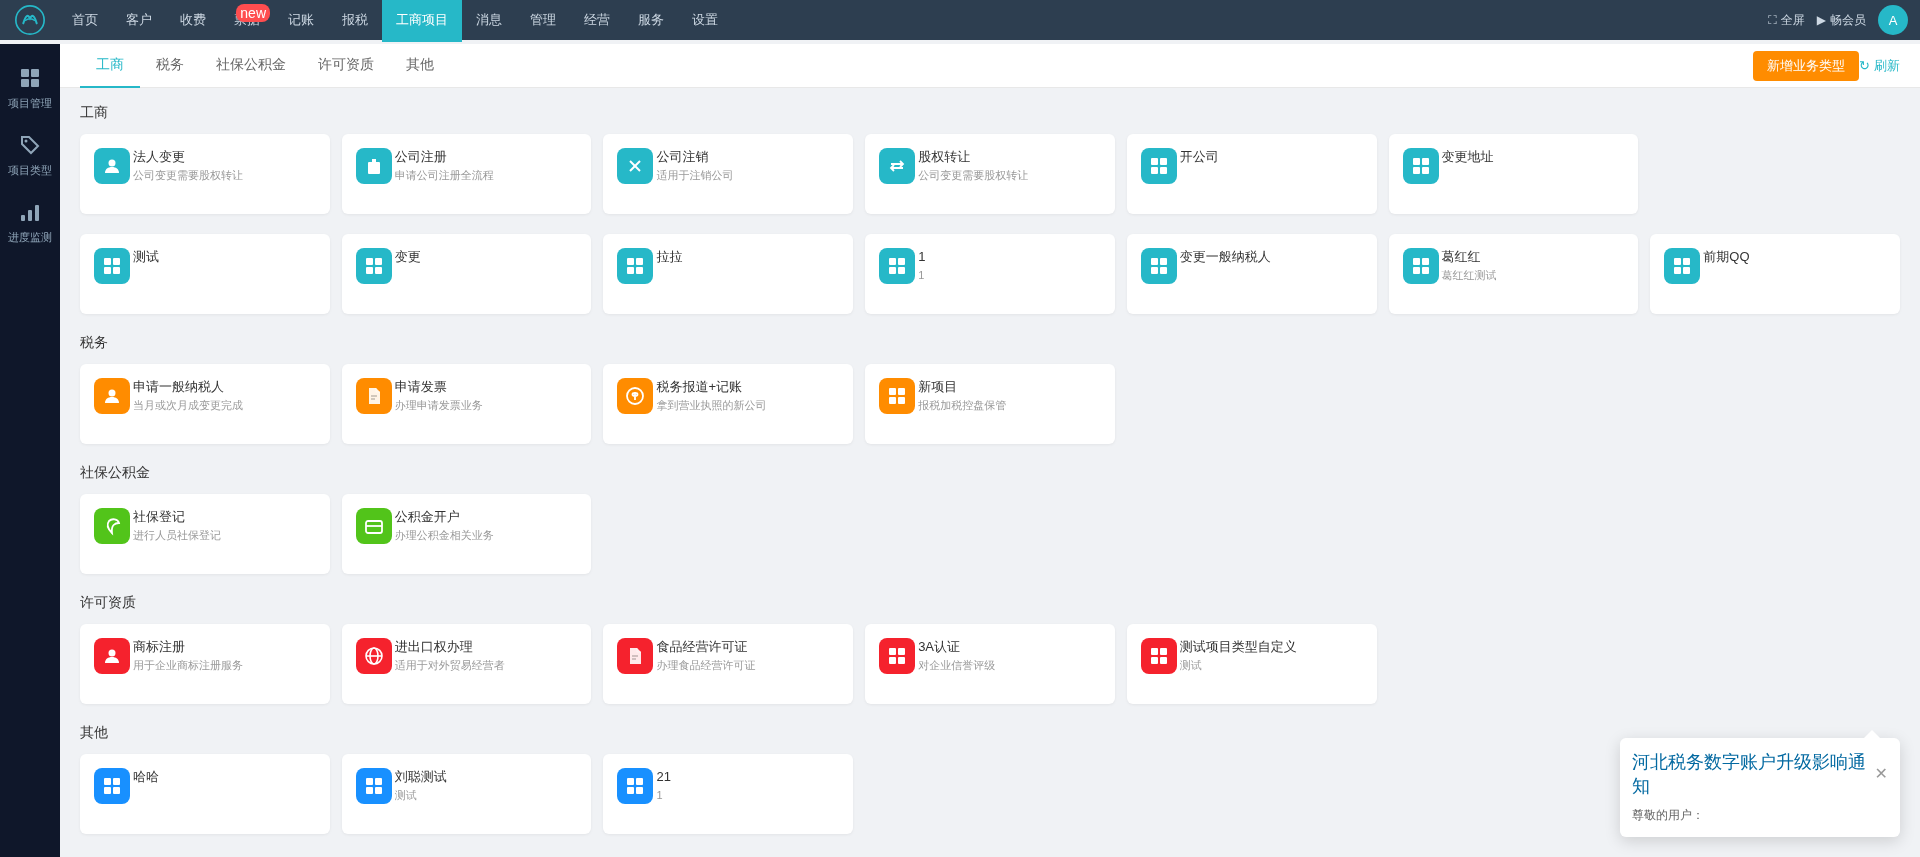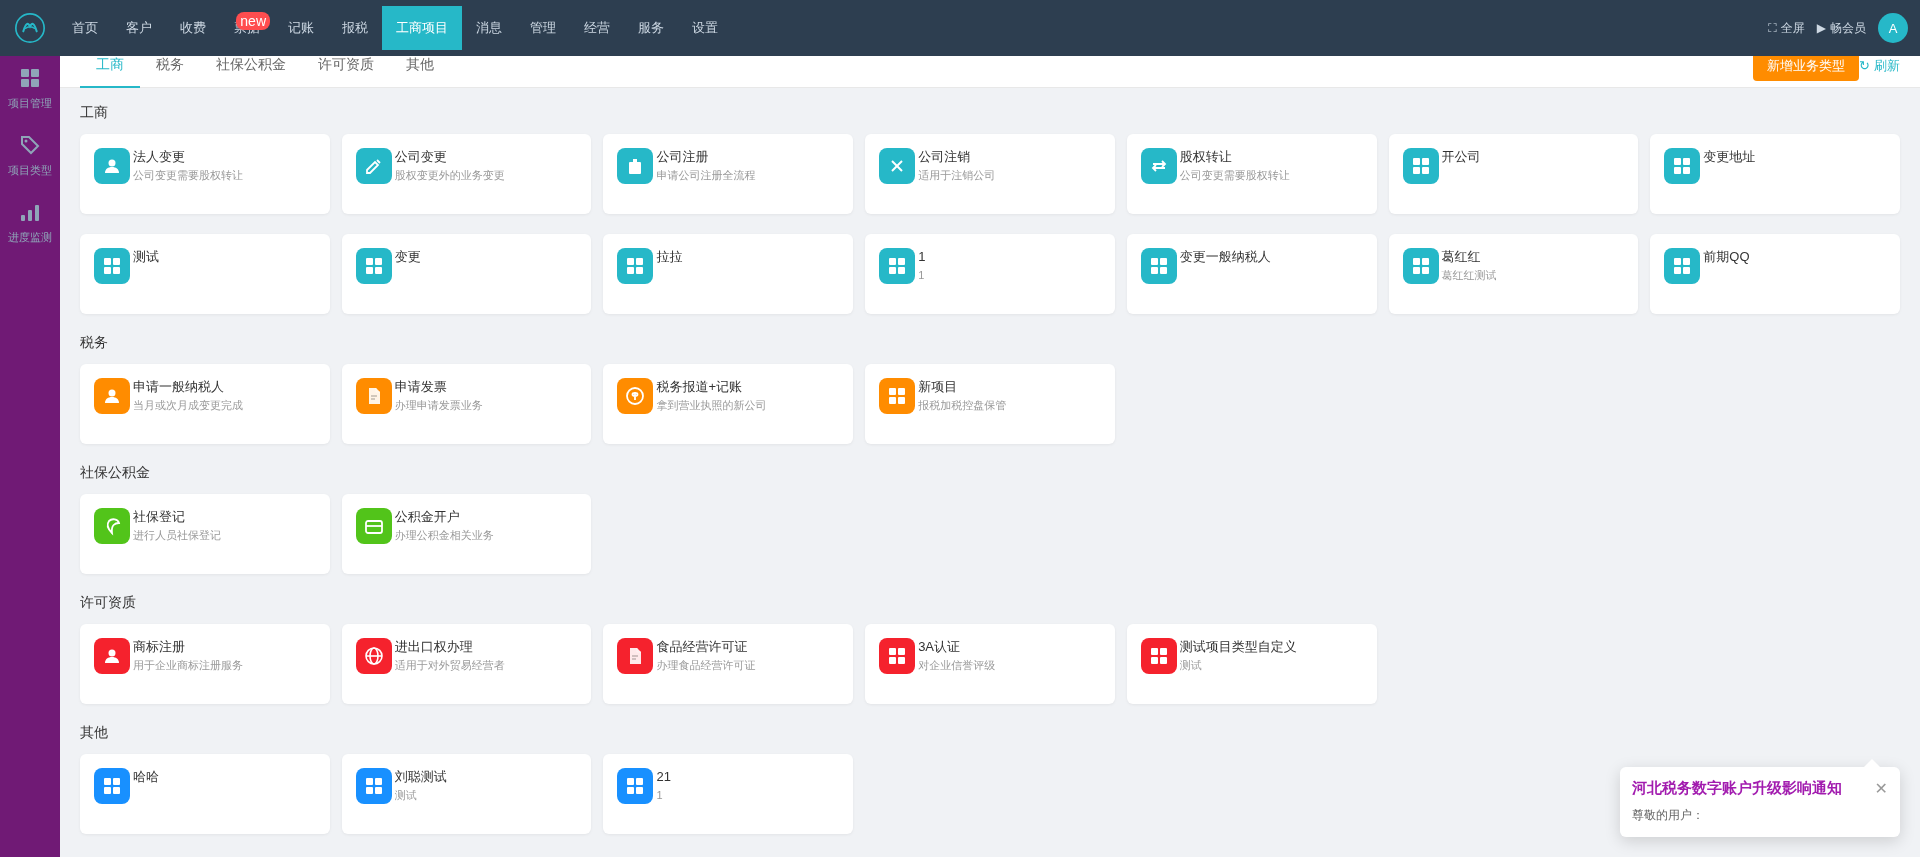--- a/index.html
+++ b/index.html
@@ -1,21 +1,21 @@
 <!DOCTYPE html>
 <html><head>
   <meta charset="utf-8">
   <style>
     * { box-sizing: border-box; margin: 0; padding: 0; }
     body { font-family: 'Microsoft YaHei', sans-serif; background: #f0f2f5; font-size: 13px; }
 
     
     .top-nav {
       background: #2d3e50;
-      height: 56px;
+      height: 40px;
       display: flex;
       align-items: center;
       padding: 0 12px;
       position: fixed;
       top: 0; left: 0; right: 0;
       z-index: 100;
     }
     .top-nav .logo {
       width: 36px; height: 36px;
       background: transparent;
@@ -60,21 +60,21 @@
       display: flex; align-items: center; justify-content: center;
       color: #fff; font-size: 13px;
       cursor: pointer;
     }
 
     
     .sidebar {
       position: fixed;
       top: 44px; left: 0; bottom: 0;
       width: 60px;
-      background: #701a75;
+      background: #0f172a;
       display: flex;
       flex-direction: column;
       align-items: center;
       padding-top: 10px;
       z-index: 99;
     }
     .sidebar-item {
       width: 100%;
       display: flex;
       flex-direction: column;
@@ -211,21 +211,21 @@
       box-shadow: 0 4px 16px rgba(0,0,0,0.15);
       padding: 12px;
       z-index: 200;
     }
     .notification-header {
       display: flex;
       align-items: center;
       justify-content: space-between;
       margin-bottom: 8px;
     }
-    .notification-title { font-size: 15px; color: #a21caf; font-weight: 700; }
+    .notification-title { font-size: 18px; color: #0369a1; font-weight: 400; }
     .notification-close { cursor: pointer; color: #999; font-size: 16px; }
     .notification-body { font-size: 12px; color: #666; line-height: 1.6; }
     .notification-triangle {
       position: absolute;
       top: -8px;
       right: 20px;
       width: 0; height: 0;
       border-left: 8px solid transparent;
       border-right: 8px solid transparent;
       border-bottom: 8px solid #fff;
@@ -334,34 +334,20 @@
             </div>
             <div class="card-info">
               <div class="card-name">法人变更</div>
               <div class="card-desc">公司变更需要股权转让</div>
             </div>
           </div>
         </div>
         <div class="card">
           <div class="card-header">
             <div class="card-icon teal">
-              <svg width="20" height="20" viewBox="0 0 20 20" fill="none" stroke="white" stroke-width="1.8">
-                <path d="M3 14l8-8 3 3-8 8H3v-3z"></path>
-                <path d="M13 4l3 3"></path>
-              </svg>
-            </div>
-            <div class="card-info">
-              <div class="card-name">公司变更</div>
-              <div class="card-desc">股权变更外的业务变更</div>
-            </div>
-          </div>
-        </div>
-        <div class="card">
-          <div class="card-header">
-            <div class="card-icon teal">
               <svg width="20" height="20" viewBox="0 0 20 20" fill="white">
                 <rect x="4" y="6" width="12" height="12" rx="1"></rect>
                 <path d="M7 18v-5h6v5"></path>
                 <rect x="8" y="3" width="4" height="3"></rect>
               </svg>
             </div>
             <div class="card-info">
               <div class="card-name">公司注册</div>
               <div class="card-desc">申请公司注册全流程</div>
             </div>

